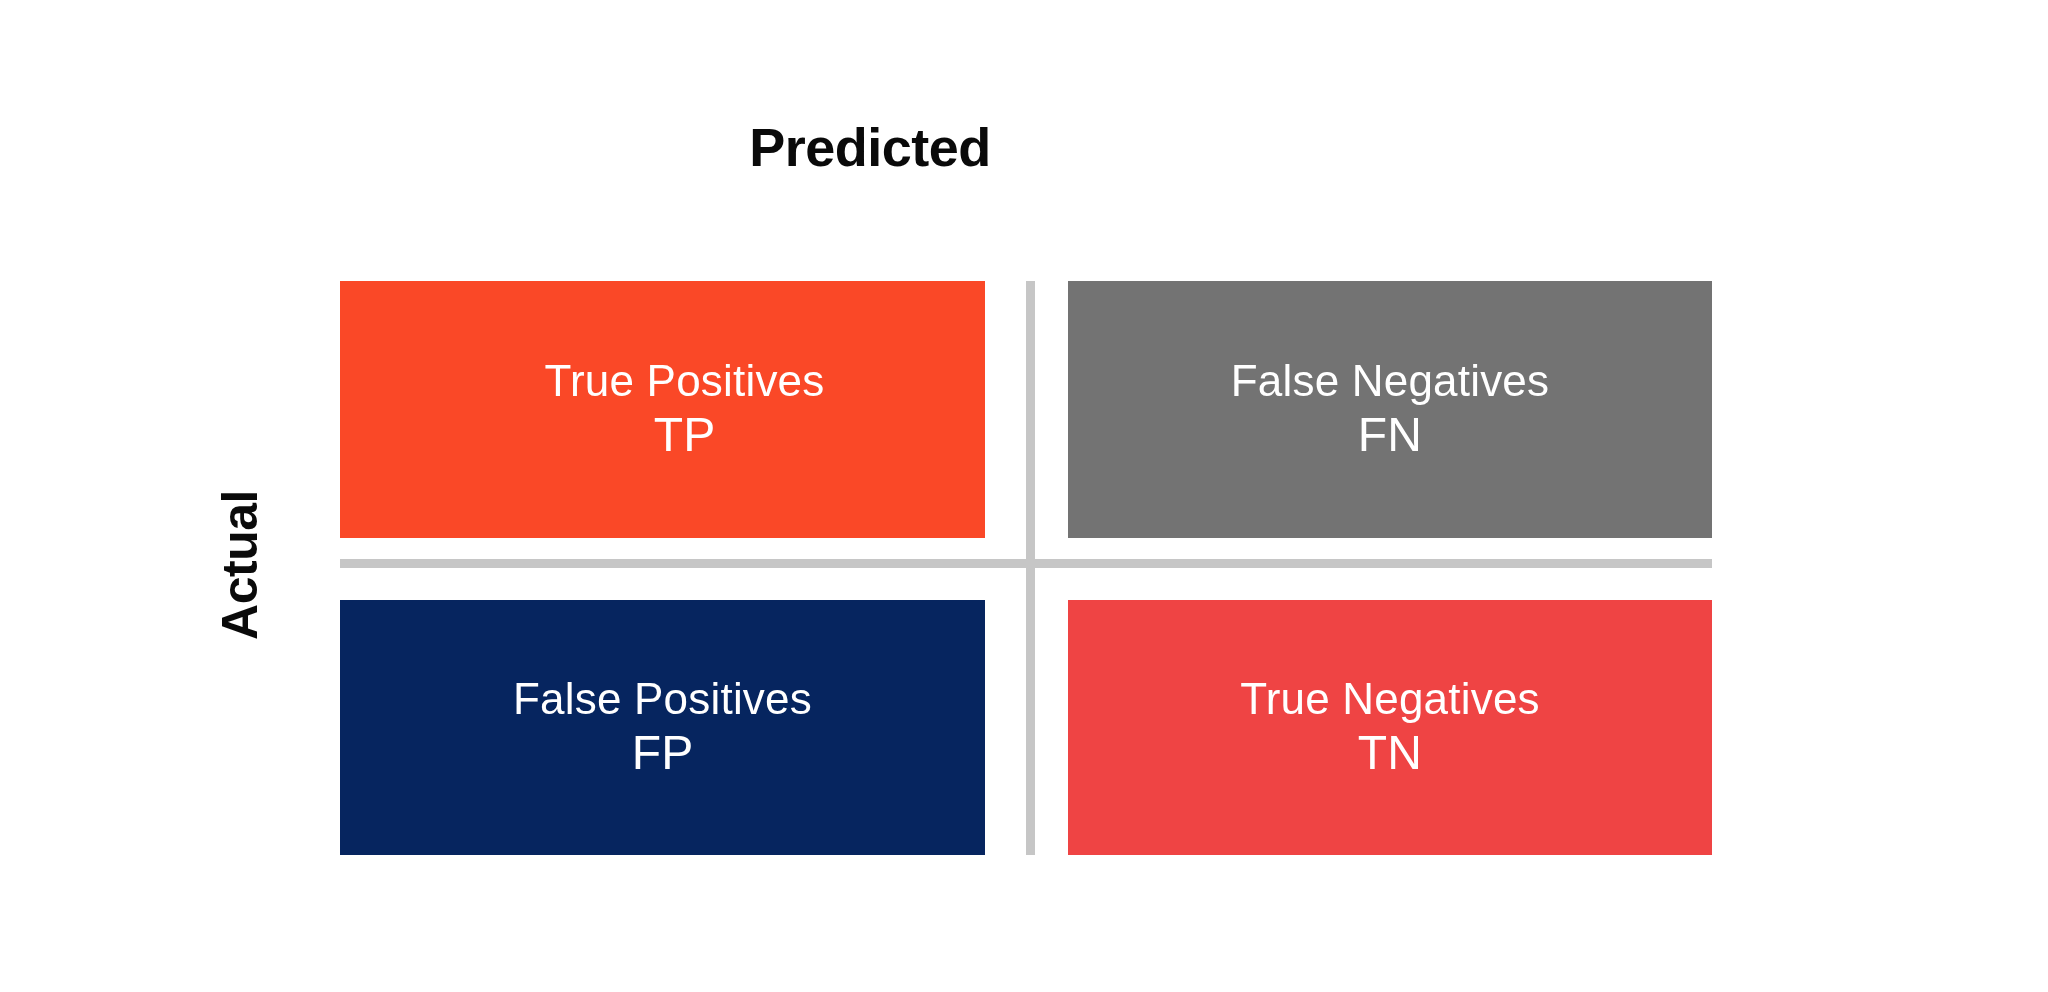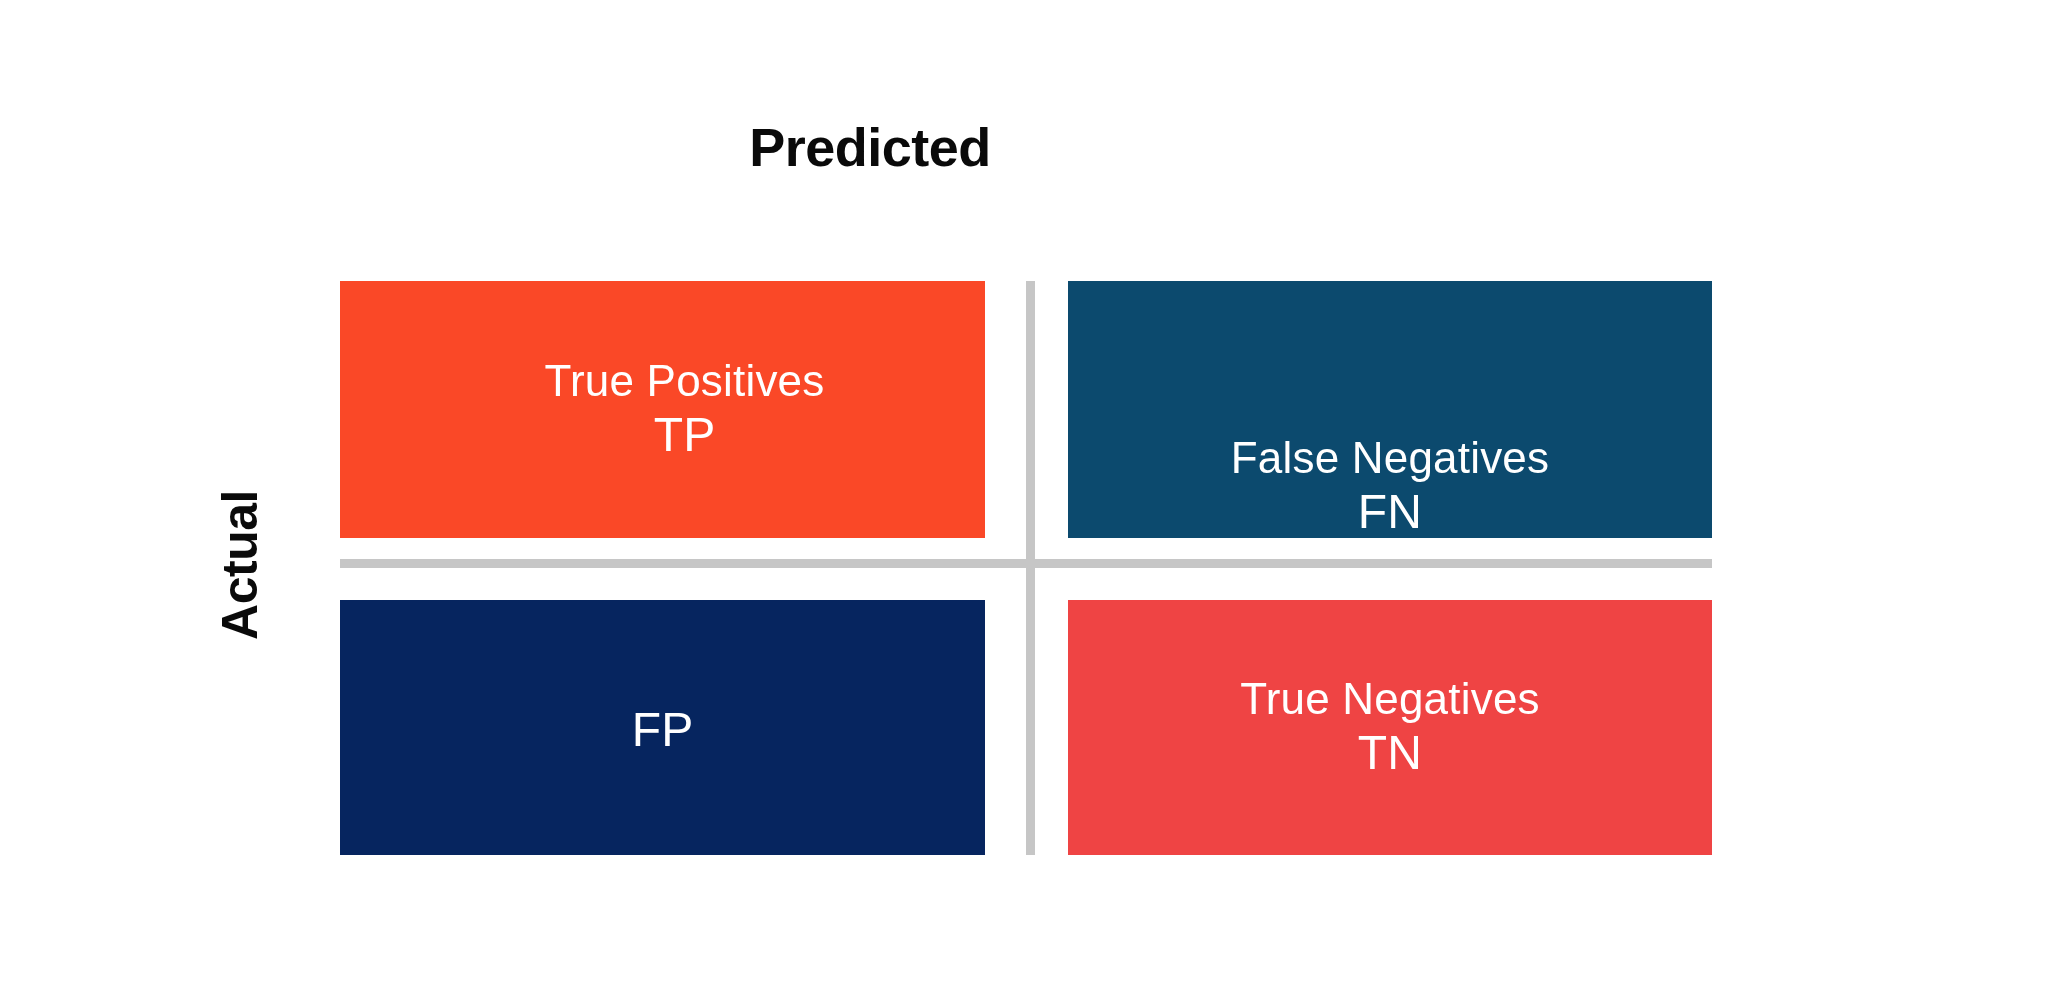--- a/index.html
+++ b/index.html
@@ -122,26 +122,27 @@
   </div>
 
   <div class="divider-v" style="background: rgb(198, 198, 198);"></div>
   <div class="divider-h" style="background: rgb(198, 198, 198);"></div>
 
   <div class="cell cell-tp" style="background: rgb(250, 72, 39); padding-left: 44px;">
     <span class="label-main">True Positives</span>
     <span class="label-abbr">TP</span>
   </div>
 
-  <div class="cell cell-fn" style="background: #0c4a6e; justify-content: flex-end;">
+  <div class="cell cell-fn" style="background: #737373;">
     <span class="label-main">False Negatives</span>
     <span class="label-abbr">FN</span>
   </div>
 
   <div class="cell cell-fp" style="background: rgb(6, 37, 95);">
+    <span class="label-main">False Positives</span>
     <span class="label-abbr">FP</span>
   </div>
 
   <div class="cell cell-tn" style="background: #ef4444;">
     <span class="label-main">True Negatives</span>
     <span class="label-abbr">TN</span>
   </div>
 
 </div>
 

